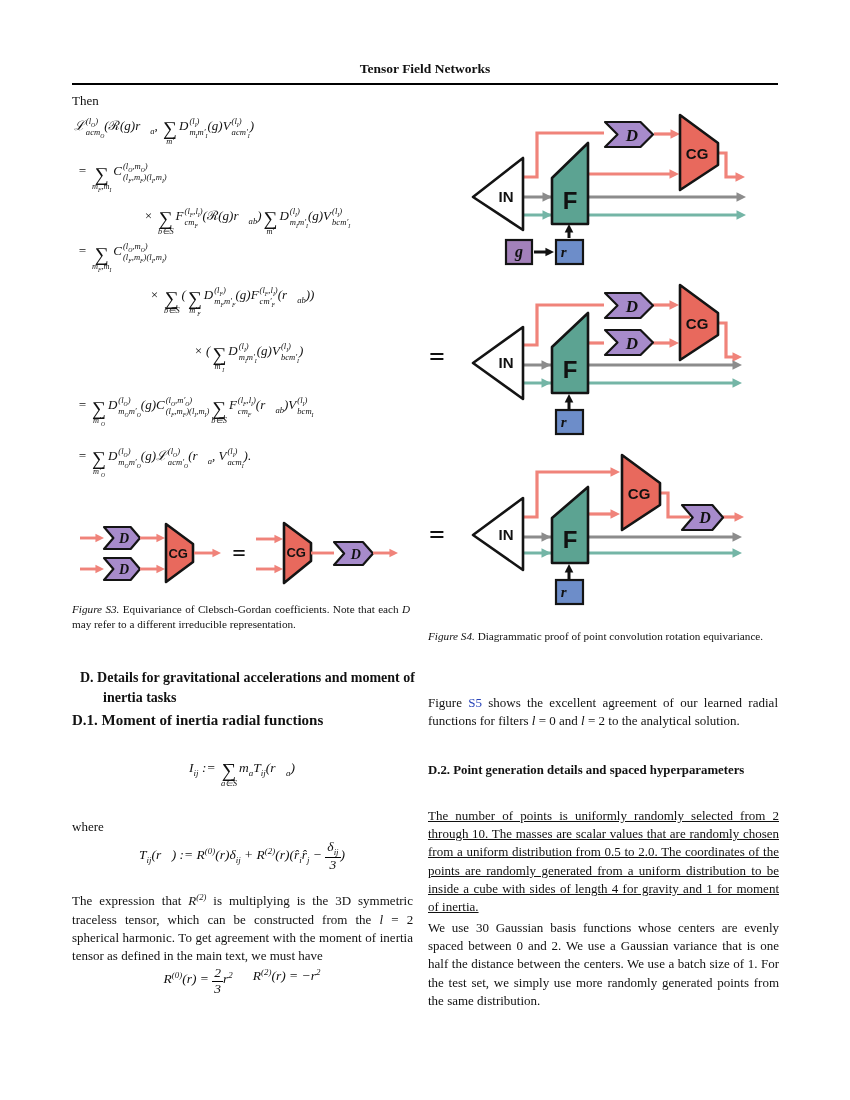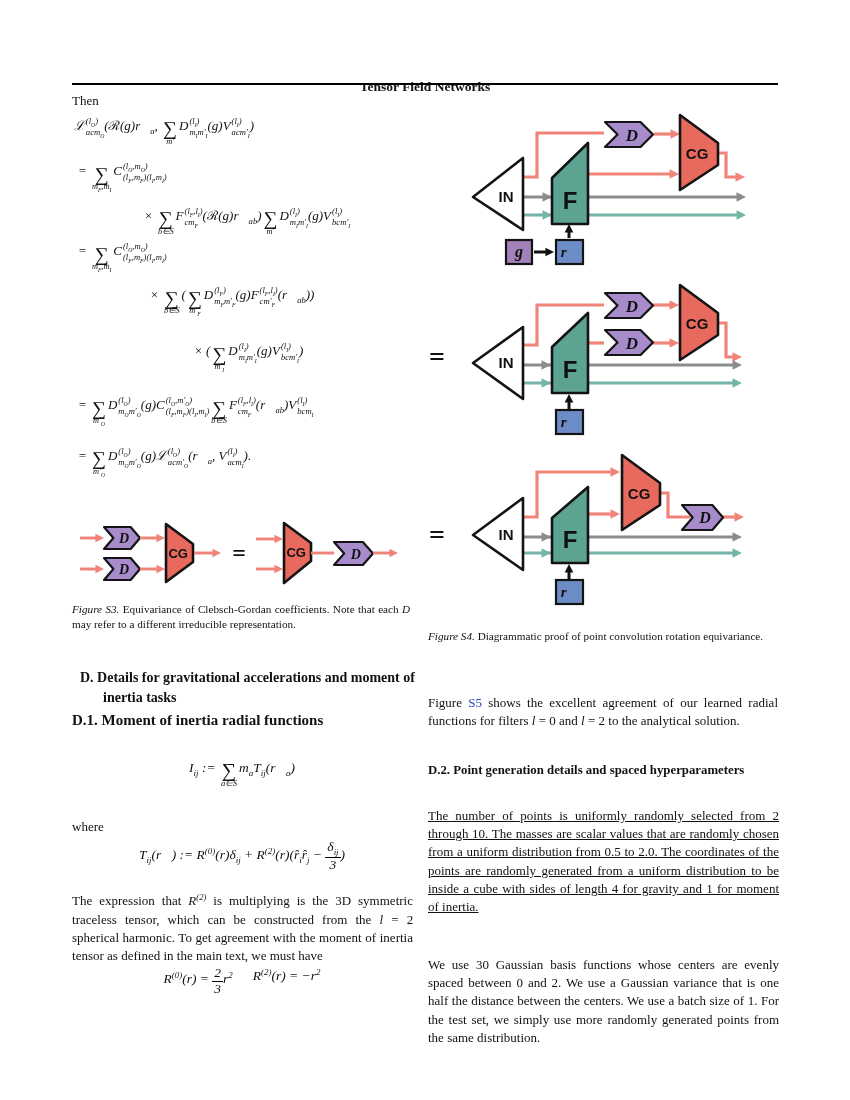--- a/index.html
+++ b/index.html
@@ -1,17 +1,17 @@
 <!DOCTYPE html>
 <html><head>
 <meta charset="utf-8">
 <style>
   html,body{margin:0;padding:0;background:#ffffff;}
   .page{position:relative;width:850px;height:1100px;background:#fff;font-family:"Liberation Serif",serif;color:#111;overflow:hidden;}
-  .header-title{position:absolute;top:79px;left:0;width:100%;text-align:center;font-weight:bold;font-size:13.5px;}
+  .header-title{position:absolute;top:61px;left:0;width:100%;text-align:center;font-weight:bold;font-size:13.5px;}
   .header-rule{position:absolute;top:83px;left:72px;width:706px;height:2.4px;background:#000;}
   .then{position:absolute;top:93px;left:72px;font-size:13px;}
   .deriv{position:absolute;top:112px;left:72px;width:350px;height:380px;}
   .eqline{position:absolute;white-space:nowrap;font-size:13px;}
   .eq0{top:4px;left:2px}.eq1{top:50px;left:6px}.eq2{top:94px;left:72px}.eq3{top:130px;left:6px}
   .eq4{top:174px;left:78px}.eq5{top:230px;left:122px}.eq6{top:284px;left:6px}.eq7{top:334px;left:6px}
   .math{font-style:italic;font-family:"Liberation Serif",serif;}
   .mvar{font-style:italic;}
   .mch{}
   .msum{display:inline-block;text-align:center;vertical-align:-1.05em;margin:0 2px;font-style:normal;}
@@ -37,21 +37,21 @@
   .eqT{position:absolute;left:72px;top:840px;width:340px;text-align:center;font-size:13.5px;white-space:nowrap;}
   .p-expr{position:absolute;left:72px;top:888px;width:341px;}
   .eqR{position:absolute;left:72px;top:966px;width:340px;display:flex;justify-content:center;gap:20px;font-size:13.5px;}
   .svgD1{position:absolute;left:430px;top:100px;}
   .svgD2{position:absolute;left:420px;top:283px;}
   .svgD3{position:absolute;left:420px;top:440px;}
   .capS4{position:absolute;left:428px;top:629px;width:350px;}
   .pS5{position:absolute;left:428px;top:694px;width:350px;}
   .secD2{position:absolute;left:428px;top:762px;width:305px;font-size:12.8px;line-height:17.5px;font-weight:bold;margin:0;padding-left:27px;text-indent:-27px;font-family:"Liberation Serif",serif;}
   .pD2a{position:absolute;left:428px;top:807px;width:351px;text-decoration:underline;}
-  .pD2b{position:absolute;left:428px;top:956px;width:351px;}
+  .pD2b{position:absolute;left:428px;top:919px;width:351px;}
   .svgSans{font-family:"Liberation Sans",sans-serif;font-weight:bold;fill:#111;}
   .svgMath{font-family:"Liberation Serif",serif;font-style:italic;font-weight:bold;fill:#111;}
   .svgEq{font-family:"Liberation Serif",serif;fill:#111;font-weight:bold;}
 </style>
 </head>
 <body>
 
 <div class="page">
   <div class="header-title">Tensor Field Networks</div>
   <div class="header-rule"></div>

